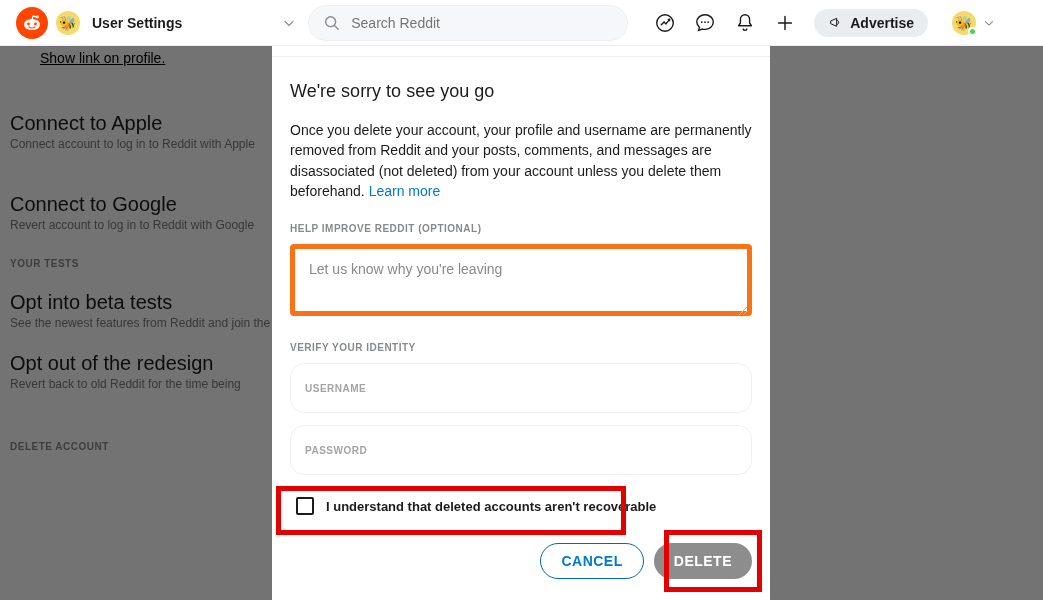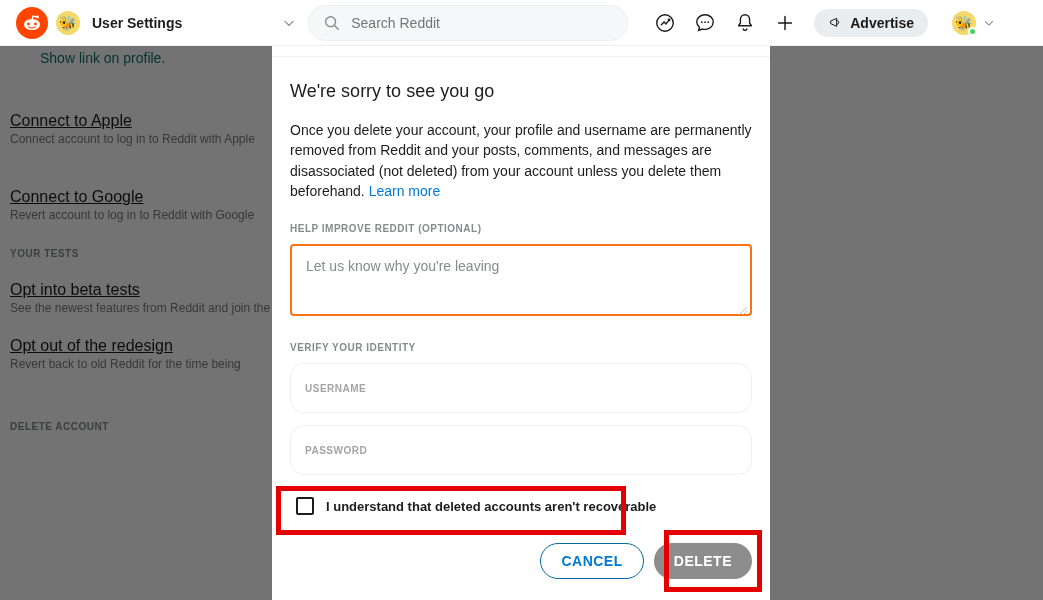--- a/index.html
+++ b/index.html
@@ -17,35 +17,35 @@
   .header-icons { display: flex; align-items: center; gap: 18px; margin-left: 18px; }
   .hicon { width: 22px; height: 22px; color: #1a1a1b; display:flex; align-items:center; justify-content:center; }
   .advertise { display:flex; align-items:center; gap:6px; background:#eaedef; border-radius:18px; padding:6px 14px; font-size:14px; font-weight:600; color:#1a1a1b; }
   .user-menu { display:flex; align-items:center; gap:6px; margin-left:6px; }
   .user-menu .avatar-small { position: relative; }
   .presence-dot { position:absolute; bottom:-1px; right:-1px; width:9px; height:9px; background:#46d160; border:2px solid #fff; border-radius:50%; }
   
   
   .bg-page { position:absolute; top:46px; left:0; right:0; bottom:0; background:#fff; padding: 0 10px; }
   .bg-row { margin-top: 22px; }
-  .bg-rowtitle { font-size: 16px; font-weight:500; color:#1c1c1c;text-decoration:underline; }
+  .bg-rowtitle { font-size: 20px; font-weight:500; color:#1c1c1c; }
   .bg-rowsub { font-size: 12px; color:#7c7c7c; margin-top:2px; }
   .bg-sectiontag { font-size:10px; font-weight:700; letter-spacing:.5px; color:#878a8c; margin-top:26px; }
   
   
   .overlay { position:absolute; top:46px; left:0; right:0; bottom:0; background:rgba(0,0,0,.55); z-index:10; }
   
   
   .modal { position:absolute; top:46px; left:272px; width:498px; background:#fff; z-index:20; padding: 0 18px 22px 18px; }
   .modal-hr { border:none; border-top:1px solid #edeff1; margin: 10px -18px 24px -18px; }
   .modal h2 { font-size:18px; font-weight:500; color:#1c1c1c; margin-bottom:18px; }
   .modal p { font-size:14px; color:#1c1c1c; line-height:1.45; }
   .modal a { color:#0079d3; text-decoration:none; }
   .fieldlabel { font-size:10px; font-weight:700; letter-spacing:.5px; color:#878a8c; margin-top:22px; margin-bottom:10px; }
-  .textarea { width:100%; height:72px; border:2px solid #f97316; border-radius:4px; padding:12px 14px; font-size:14px; font-family:inherit; resize:none; color:#1c1c1c; }
+  .textarea { width:100%; height:72px; border:5px solid #f97316; border-radius:4px; padding:12px 14px; font-size:14px; font-family:inherit; resize:none; color:#1c1c1c; }
   .textarea::placeholder { color:#878a8c; }
   .textarea-wrap { position:relative; }
   .resize-grip { position:absolute; right:4px; bottom:4px; width:10px; height:10px; color:#c0c0c0; pointer-events:none; }
   .textinput { width:100%; height:50px; border:1px solid #edeff1; border-radius:14px; padding:0 14px; font-size:14px; margin-bottom:12px; display:flex; align-items:center; }
   .textinput span { font-size:10px; font-weight:700; letter-spacing:.5px; color:#a5a4a4; }
   
   .checkbox-row { display:flex; align-items:center; gap:12px; padding: 10px 6px; }
   .checkbox-box { width:18px; height:18px; border:2px solid #1c1c1c; border-radius:2px; flex-shrink:0; }
   .checkbox-label { font-size:13px; font-weight:600; color:#1c1c1c; }
   
@@ -131,21 +131,21 @@
       <div class="avatar-small">🐝<div class="presence-dot"></div></div>
       <svg viewBox="0 0 20 20" width="14" height="14">
           <path d="M5 8l5 5 5-5" stroke="#878a8c" stroke-width="1.5" fill="none" stroke-linecap="round"></path>
         </svg>
     </div>
   </div>
 </div>
 
 <div class="bg-page">
   <div class="bg-row" style="margin-top:4px;">
-      <div class="bg-rowsub" style="font-size:14px;color:#0f766e;padding-left:30px;">Show link on profile.</div>
+      <div class="bg-rowsub" style="font-size:14px;color:#000000;padding-left:30px;text-decoration:underline;">Show link on profile.</div>
     </div>
   <div class="bg-row" style="margin-top:46px;">
     <div class="bg-rowtitle">Connect to Apple</div>
     <div class="bg-rowsub">Connect account to log in to Reddit with Apple</div>
   </div>
   <div class="bg-row" style="margin-top:42px;">
     <div class="bg-rowtitle">Connect to Google</div>
     <div class="bg-rowsub">Revert account to log in to Reddit with Google</div>
   </div>
   <div class="bg-sectiontag">YOUR TESTS</div>

